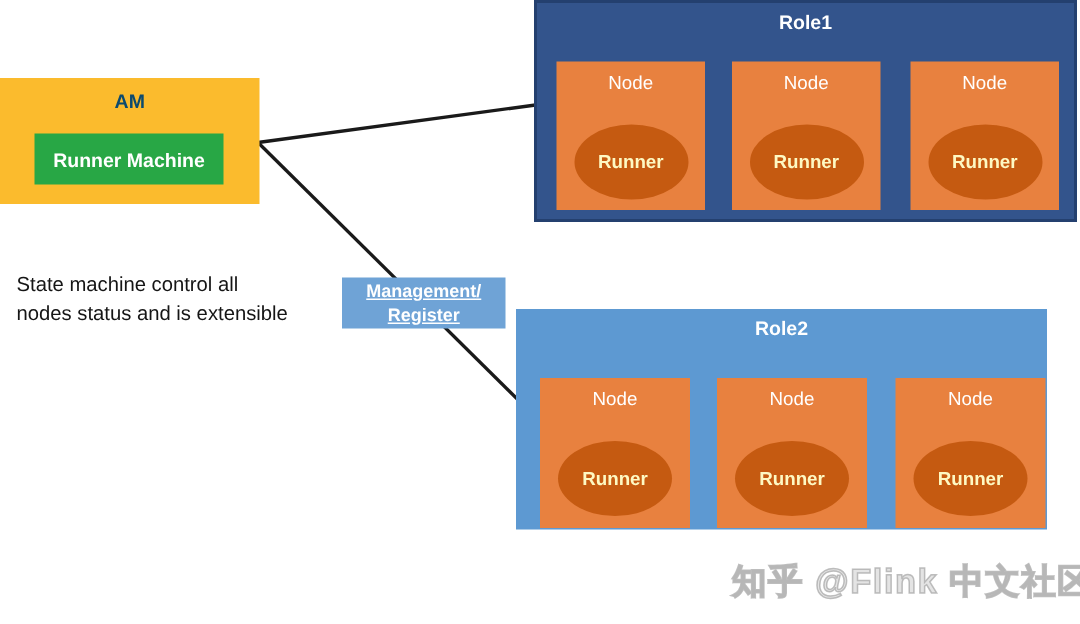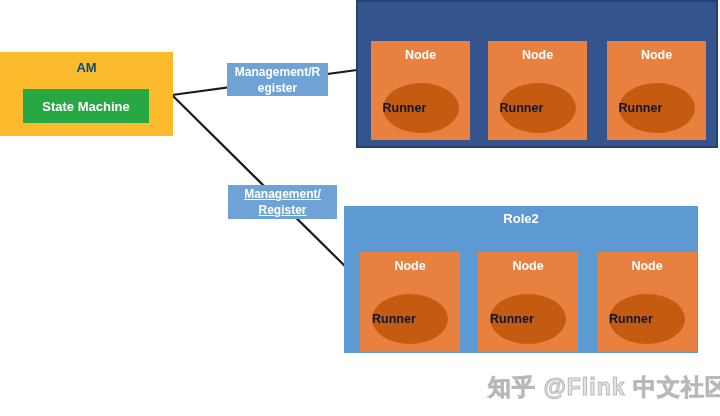--- a/index.html
+++ b/index.html
@@ -90,33 +90,33 @@
   .role1 .node.n0 { left: 13px; }
   .role1 .node.n1 { left: 130px; }
   .role1 .node.n2 { left: 249px; }
   .role2 .node { width: 100px; height: 100px; top: 46px; }
   .role2 .node.n0 { left: 16px; }
   .role2 .node.n1 { left: 134px; }
   .role2 .node.n2 { left: 253px; }
 
   .node-title {
     color: #ffffff;
-    font-weight: bold;
+    font-weight: normal;
     font-size: 12.5px;
     margin-top: 7px;
   }
   .runner {
     position: absolute;
     left: 50%; top: 42px;
     transform: translateX(-50%);
     width: 76px; height: 50px;
     background: #C55A11;
     border-radius: 50%;
-    display: flex; align-items: center; justify-content: flex-start;
-    color: #0f172a; font-weight: bold; font-size: 12.5px;
+    display: flex; align-items: center; justify-content: center;
+    color: #fef9c3; font-weight: bold; font-size: 12.5px;
   }
 
   
   .caption {
     position: absolute;
     z-index: 2;
     color: #151515;
     font-size: 13.5px;
     line-height: 19px;
   }
@@ -142,35 +142,32 @@
 <div class="stage">
 
   <svg class="connectors" viewBox="0 0 720 416" xmlns="http://www.w3.org/2000/svg">
     <line x1="172" y1="95" x2="357" y2="70" stroke="#1A1A1A" stroke-width="2.2"></line>
     <line x1="172" y1="95" x2="359" y2="280" stroke="#1A1A1A" stroke-width="2.2"></line>
   </svg>
 
   <div class="box am">
     <div class="am-title">AM</div>
     <div class="state-machine">
-      <span>State Machine</span>
-    </div>
-  </div>
-
-  <div class="box mgmt mgmt-top">
-    <div>Management/R</div>
-    <div>egister</div>
-  </div>
+      <span>Runner Machine</span>
+    </div>
+  </div>
+
 
   <div class="box mgmt mgmt-bottom">
     <div>Management/</div>
     <div>Register</div>
   </div>
 
   <div class="box role role1">
+    <div class="role-title">Role1</div>
 
     <div class="node n0">
       <div class="node-title">Node</div>
       <div class="runner">
         <span>Runner</span>
       </div>
     </div>
     <div class="node n1">
       <div class="node-title">Node</div>
       <div class="runner">
@@ -201,17 +198,21 @@
       </div>
     </div>
     <div class="node n2">
       <div class="node-title">Node</div>
       <div class="runner">
         <span>Runner</span>
       </div>
     </div>
   </div>
 
+  <div class="caption caption-left">
+    <div>State machine control all</div>
+    <div>nodes status and is extensible</div>
+  </div>
 
 
   <div class="watermark">知乎 @Flink 中文社区</div>
 
 </div>
 
 </body></html>

